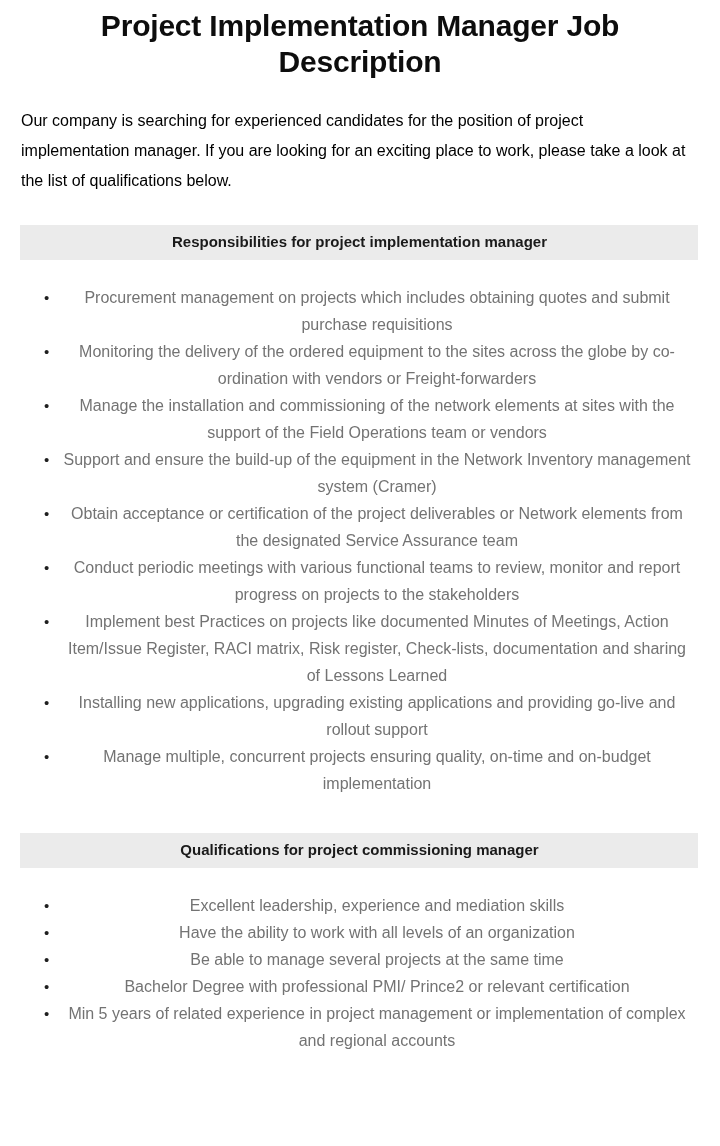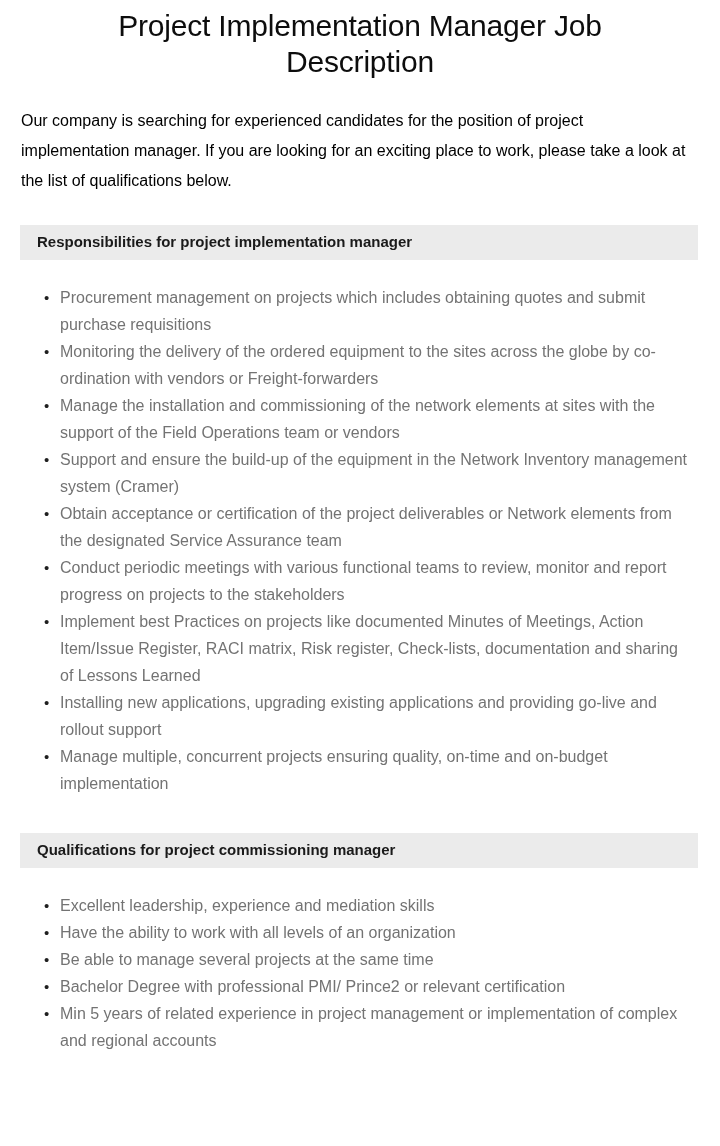--- a/index.html
+++ b/index.html
@@ -22,41 +22,42 @@
     padding: 0;
     background: #ffffff;
   }
 
   
   .doc-title {
     margin: 0;
     padding: 8px 60px 0 60px;
     font-size: 30px;
     line-height: 36px;
-    font-weight: 400;
+    font-weight: 700;
     letter-spacing: -0.2px;
     text-align: center;
     color: #0d0d0d;
     font-family: "Liberation Sans", sans-serif;
   }
 
   
   .intro {
     margin: 0;
     padding: 26px 26px 0 21px;
     font-size: 16px;
     line-height: 30px;
     color: #000000;
     text-align: left;
   }
 
   
   .section {
     margin: 0;
     padding: 0;
+    text-align: center;
   }
   .section-spacer-first { height: 29px; }
   .section-spacer        { height: 36px; }
 
   .section-header {
     margin: 0 22px 0 20px;
     background: #ebebeb;
     padding: 8px 16px 9px 17px;
     font-size: 15px;
     line-height: 18px;

